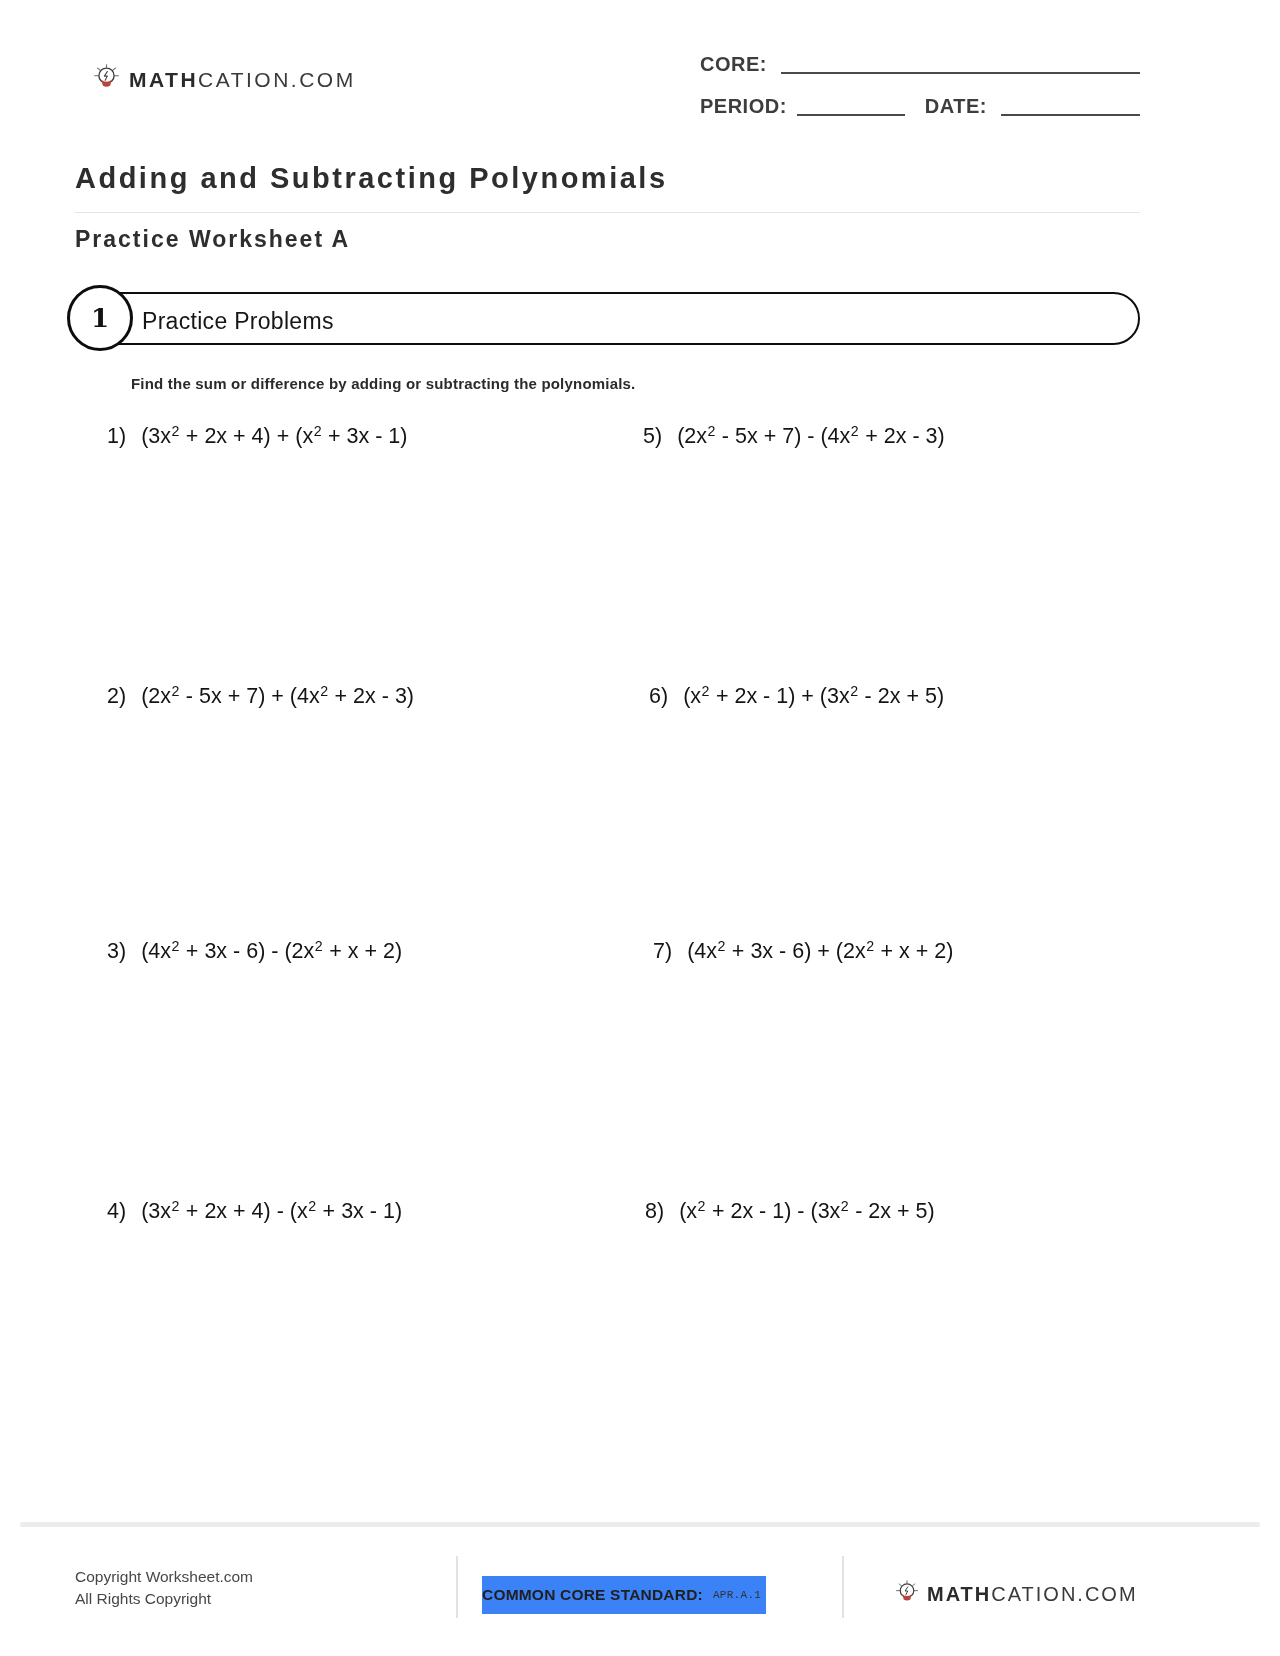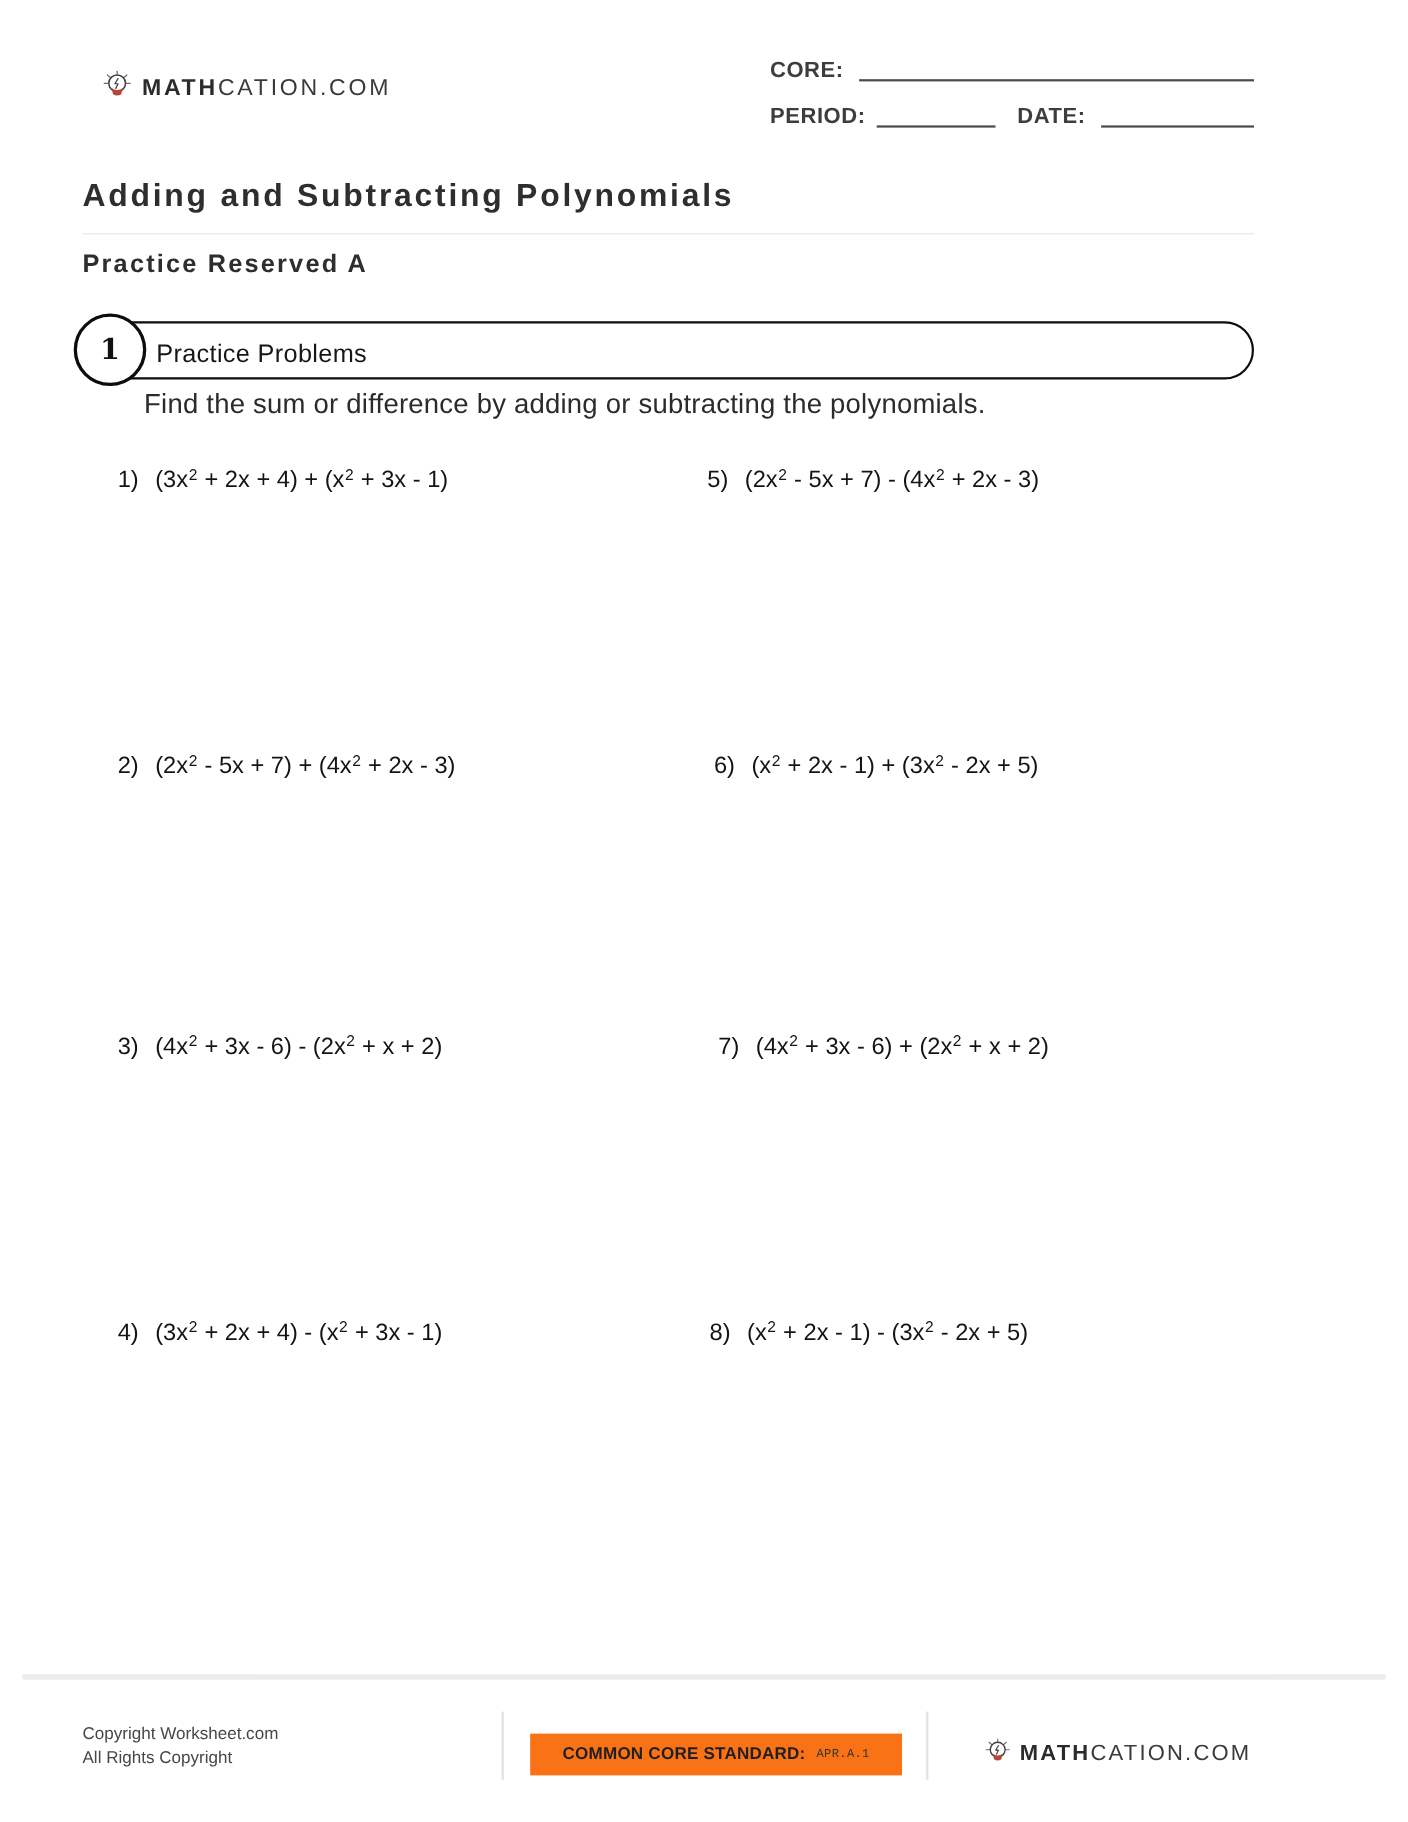--- a/index.html
+++ b/index.html
@@ -65,22 +65,22 @@
     font-family: "DejaVu Serif", serif; font-size: 26px; font-weight: 600; color: #111;
     z-index: 2;
   }
   .section-title {
     position: absolute; left: 142px; top: 292px; height: 58px;
     display: flex; align-items: center;
     font-size: 23px; font-weight: 400; letter-spacing: 0.3px; color: #161616;
     z-index: 3;
   }
   .instruction {
-    position: absolute; left: 131px; top: 353px;
-    font-size: 25px; font-weight: 400; letter-spacing: 0.2px; color: #2b2b2b;
+    position: absolute; left: 131px; top: 375px;
+    font-size: 15px; font-weight: 700; letter-spacing: 0.2px; color: #2b2b2b;
   }
 
   
   .problem {
     position: absolute; display: flex; gap: 15px;
     font-size: 21.5px; color: #141414; white-space: nowrap;
   }
   .problem .expr sup {
     font-size: 66%; vertical-align: baseline; position: relative; top: -0.5em;
     margin: 0 0.5px;
@@ -102,22 +102,22 @@
   .copyright {
     position: absolute; left: 75px; top: 1566px;
     font-size: 15.5px; color: #474747; line-height: 22px;
   }
   .vbar {
     position: absolute; width: 2px; height: 62px; top: 1556px; background: #e2e2e2;
   }
   .vbar1 { left: 456px; }
   .vbar2 { left: 842px; }
   .standard-box {
-    position: absolute; left: 482px; top: 1576px; width: 338px; height: 38px;
-    background: #f97316; display: flex; align-items: center; justify-content: center;
+    position: absolute; left: 482px; top: 1576px; width: 284px; height: 38px;
+    background: #3b82f6; display: flex; align-items: center; 
     gap: 10px; white-space: nowrap;
   }
   .standard-label { font-weight: 700; font-size: 15.5px; color: #1f1f1f; letter-spacing: 0.2px; }
   .standard-value { font-size: 11px; color: #333333; letter-spacing: 0.3px; font-family: Liberation Mono, monospace; }
   .footer-logo {
     position: absolute; left: 895px; top: 1580px;
     display: flex; align-items: center; gap: 8px;
   }
   .footer-logo .brand-text { font-size: 20px; letter-spacing: 2px; }
 
@@ -160,21 +160,21 @@
       <span class="flabel">PERIOD:</span>
       <span class="fline line-period"></span>
       <span class="pd-gap"></span>
       <span class="flabel">DATE:</span>
       <span class="fline line-date"></span>
     </div>
   </div>
 
   <h1 class="doc-title">Adding and Subtracting Polynomials</h1>
   <div class="title-rule"></div>
-  <h2 class="doc-subtitle">Practice Reserved A</h2>
+  <h2 class="doc-subtitle">Practice Worksheet A</h2>
 
   <div class="section-box"></div>
   <div class="section-num">1</div>
   <div class="section-title">Practice Problems</div>
   <p class="instruction">Find the sum or difference by adding or subtracting the polynomials.</p>
 
   <div class="problem" id="p1">
     <span class="num">1)</span>
     <span class="expr">(3x<sup>2</sup> + 2x + 4) + (x<sup>2</sup> + 3x - 1)</span>
   </div>

